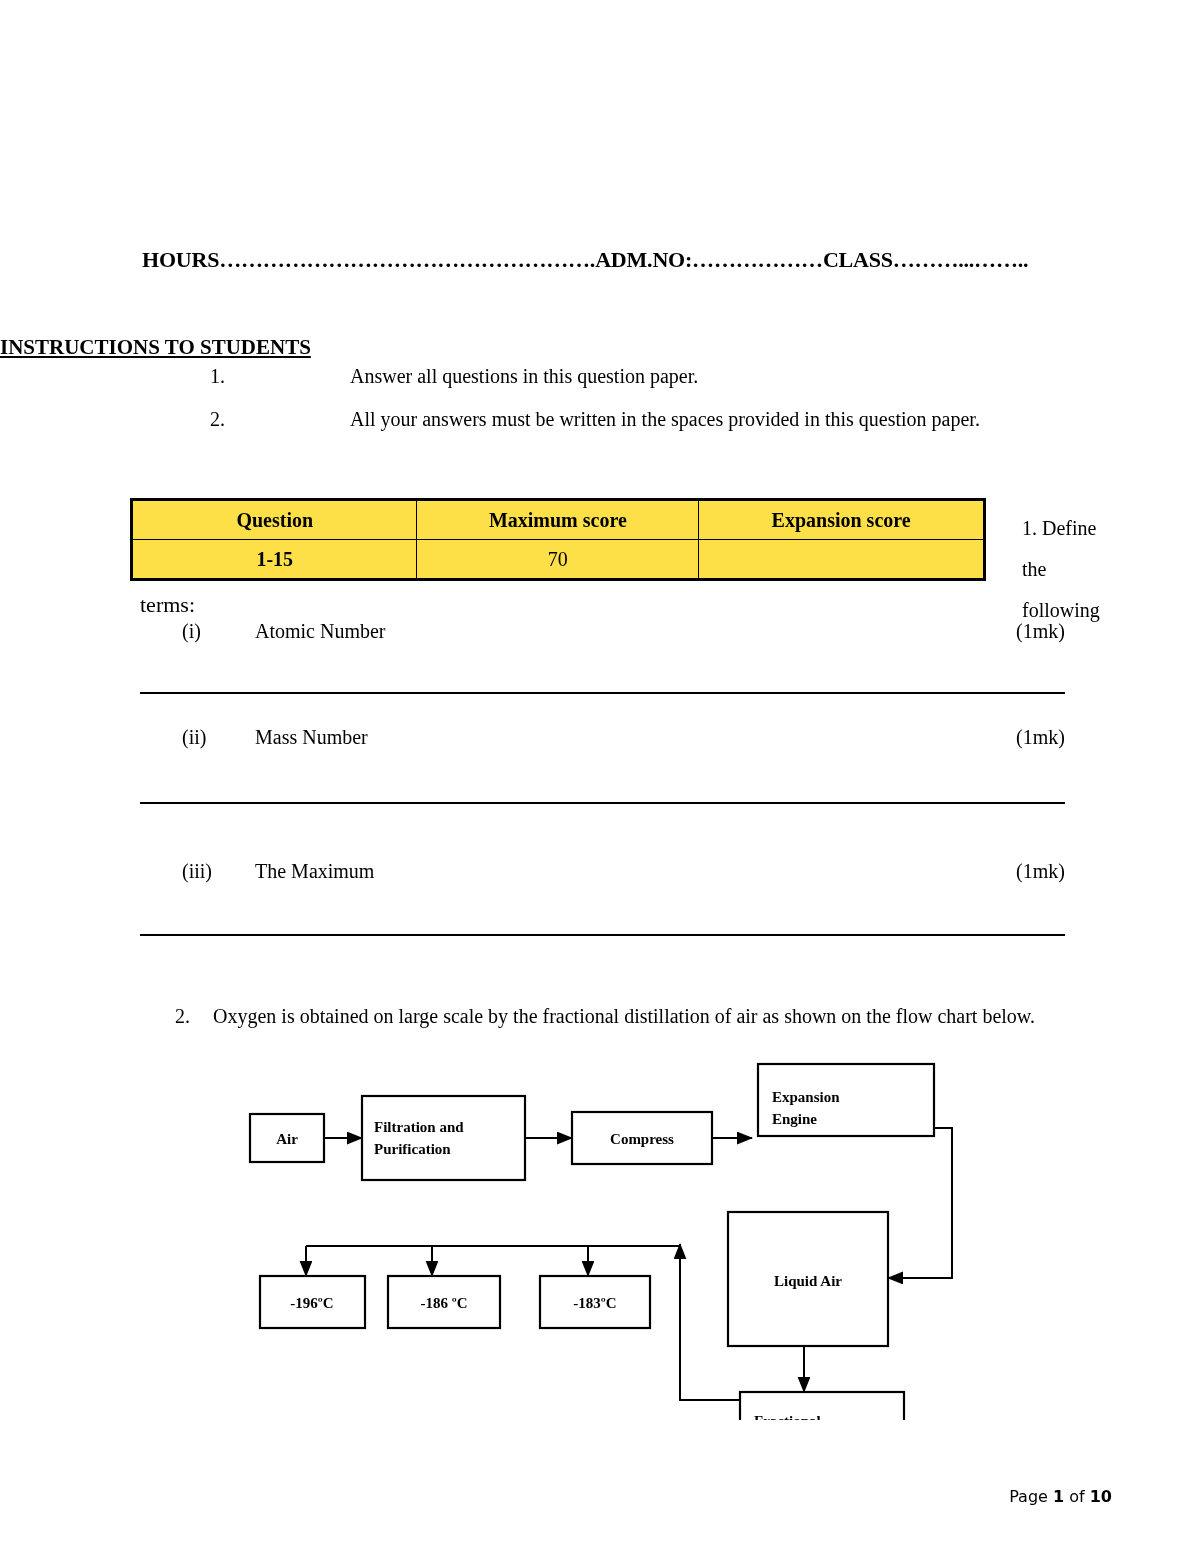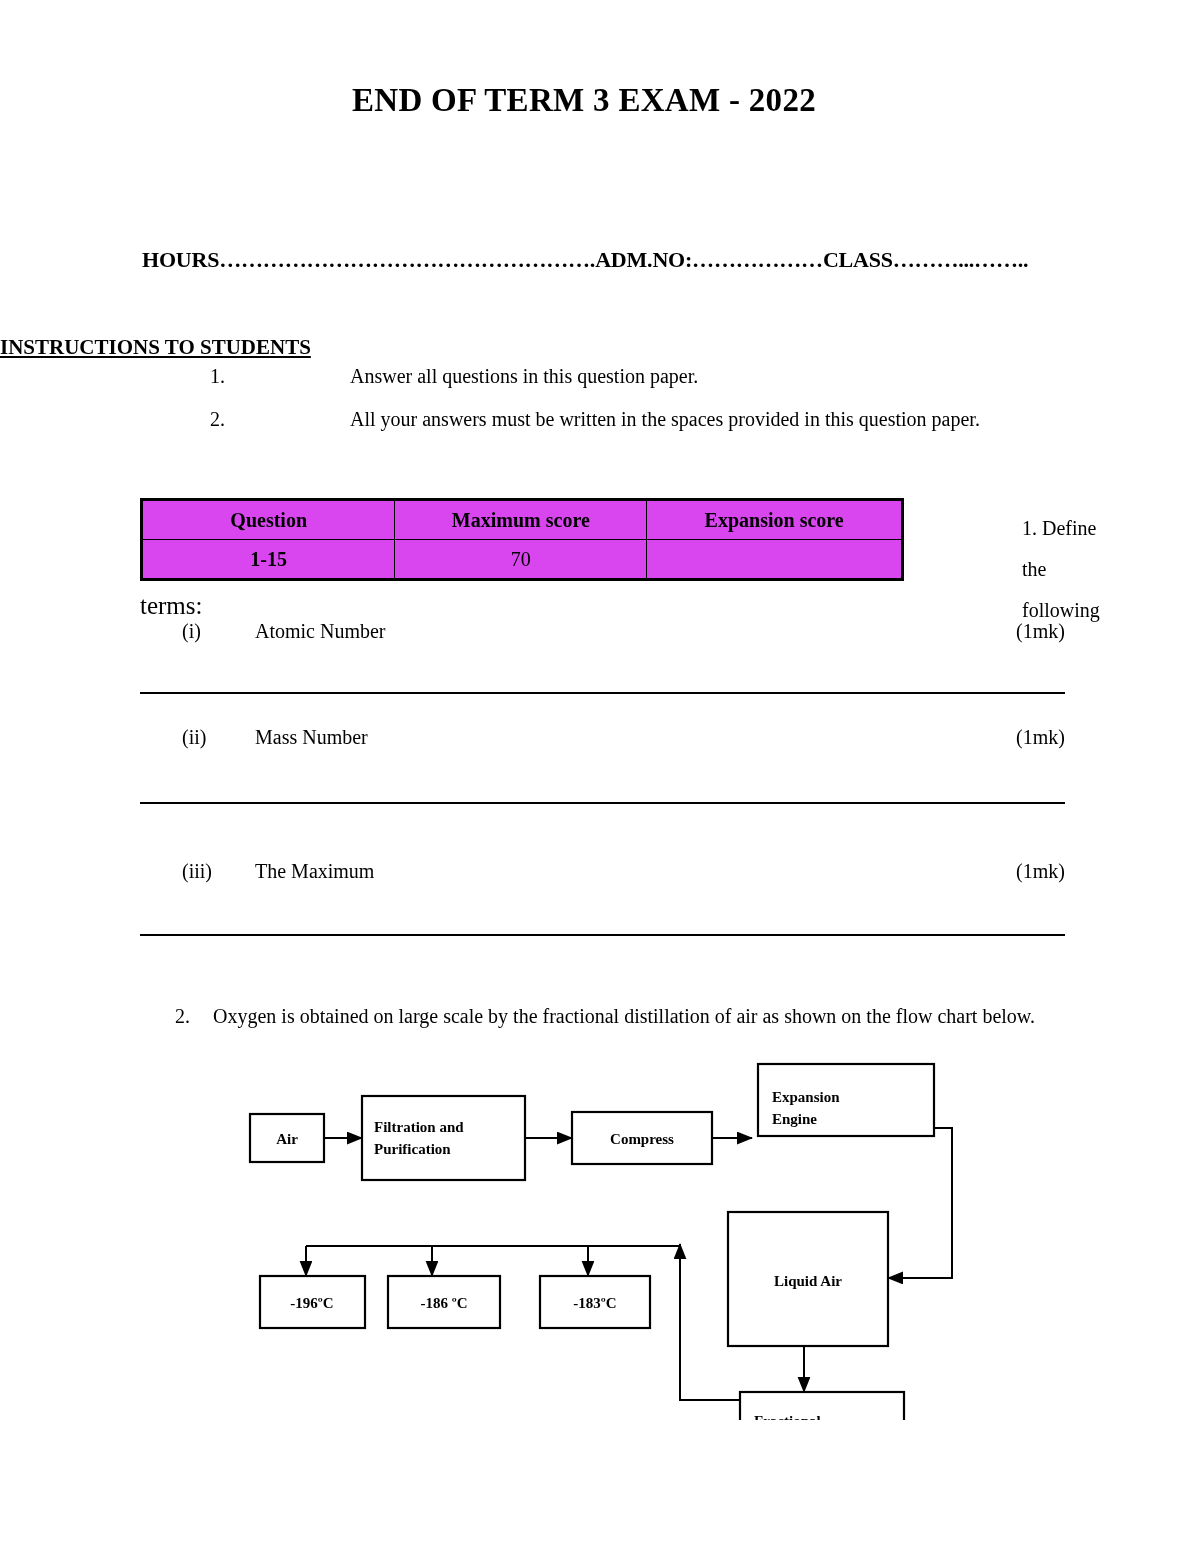--- a/index.html
+++ b/index.html
@@ -64,26 +64,26 @@
     white-space: nowrap;
   }
   .instr-num { position: absolute; width: 40px; }
   .instr-text { position: absolute; left: 140px; }
   .instr-1 { left: 210px; top: 365px; }
   .instr-2 { left: 210px; top: 408px; }
 
   
   .score-table {
     position: absolute;
-    left: 140px;
+    left: 130px;
     top: 498px;
-    width: 764px;
+    width: 856px;
     border-collapse: collapse;
     border: 3px solid #000;
-    background: #d946ef;
+    background: #fde047;
   }
   .score-table td {
     border: 1px solid #000;
     text-align: center;
     font-size: 20px;
     height: 38px;
     padding: 0;
   }
   .score-table .c1 { width: 288px; }
   .score-table .c2 { width: 285px; }
@@ -98,21 +98,21 @@
     left: 1022px;
     top: 508px;
     width: 96px;
     font-size: 20px;
     line-height: 41px;
   }
   .terms-label {
     position: absolute;
     left: 140px;
     top: 592px;
-    font-size: 25px;
+    font-size: 22px;
   }
 
   
   .sub-item {
     position: absolute;
     left: 140px;
     width: 925px;
     font-size: 20px;
   }
   .sub-roman {
@@ -195,21 +195,20 @@
     font-size: 16px;
   }
   .footer b { font-weight: bold; }
 </style>
 </head>
 <body>
 
 <div class="page">
 
   <div class="title-block">
-    <div class="title-line">END OF TERM 3 EXAM - 2022</div>
   </div>
 
   <div class="name-line">HOURS…………………………………………….ADM.NO:………………CLASS………...……..</div>
 
   <div class="instructions-heading">INSTRUCTIONS TO STUDENTS</div>
 
   <div class="instr-item instr-1">
     <span class="instr-num">1.</span>
     <span class="instr-text">Answer all questions in this question paper.</span>
   </div>
@@ -310,14 +309,17 @@
       <text class="fc-label" x="72" y="258" text-anchor="middle">-196ºC</text>
 
       <rect class="fc-box" x="148" y="226" width="112" height="52"></rect>
       <text class="fc-label" x="204" y="258" text-anchor="middle">-186 ºC</text>
 
       <rect class="fc-box" x="300" y="226" width="110" height="52"></rect>
       <text class="fc-label" x="355" y="258" text-anchor="middle">-183ºC</text>
     </svg>
   </div>
 
+  <div class="footer">
+    <span>Page </span><b>1</b><span> of </span><b>10</b>
+  </div>
 
 </div>
 
 </body></html>

